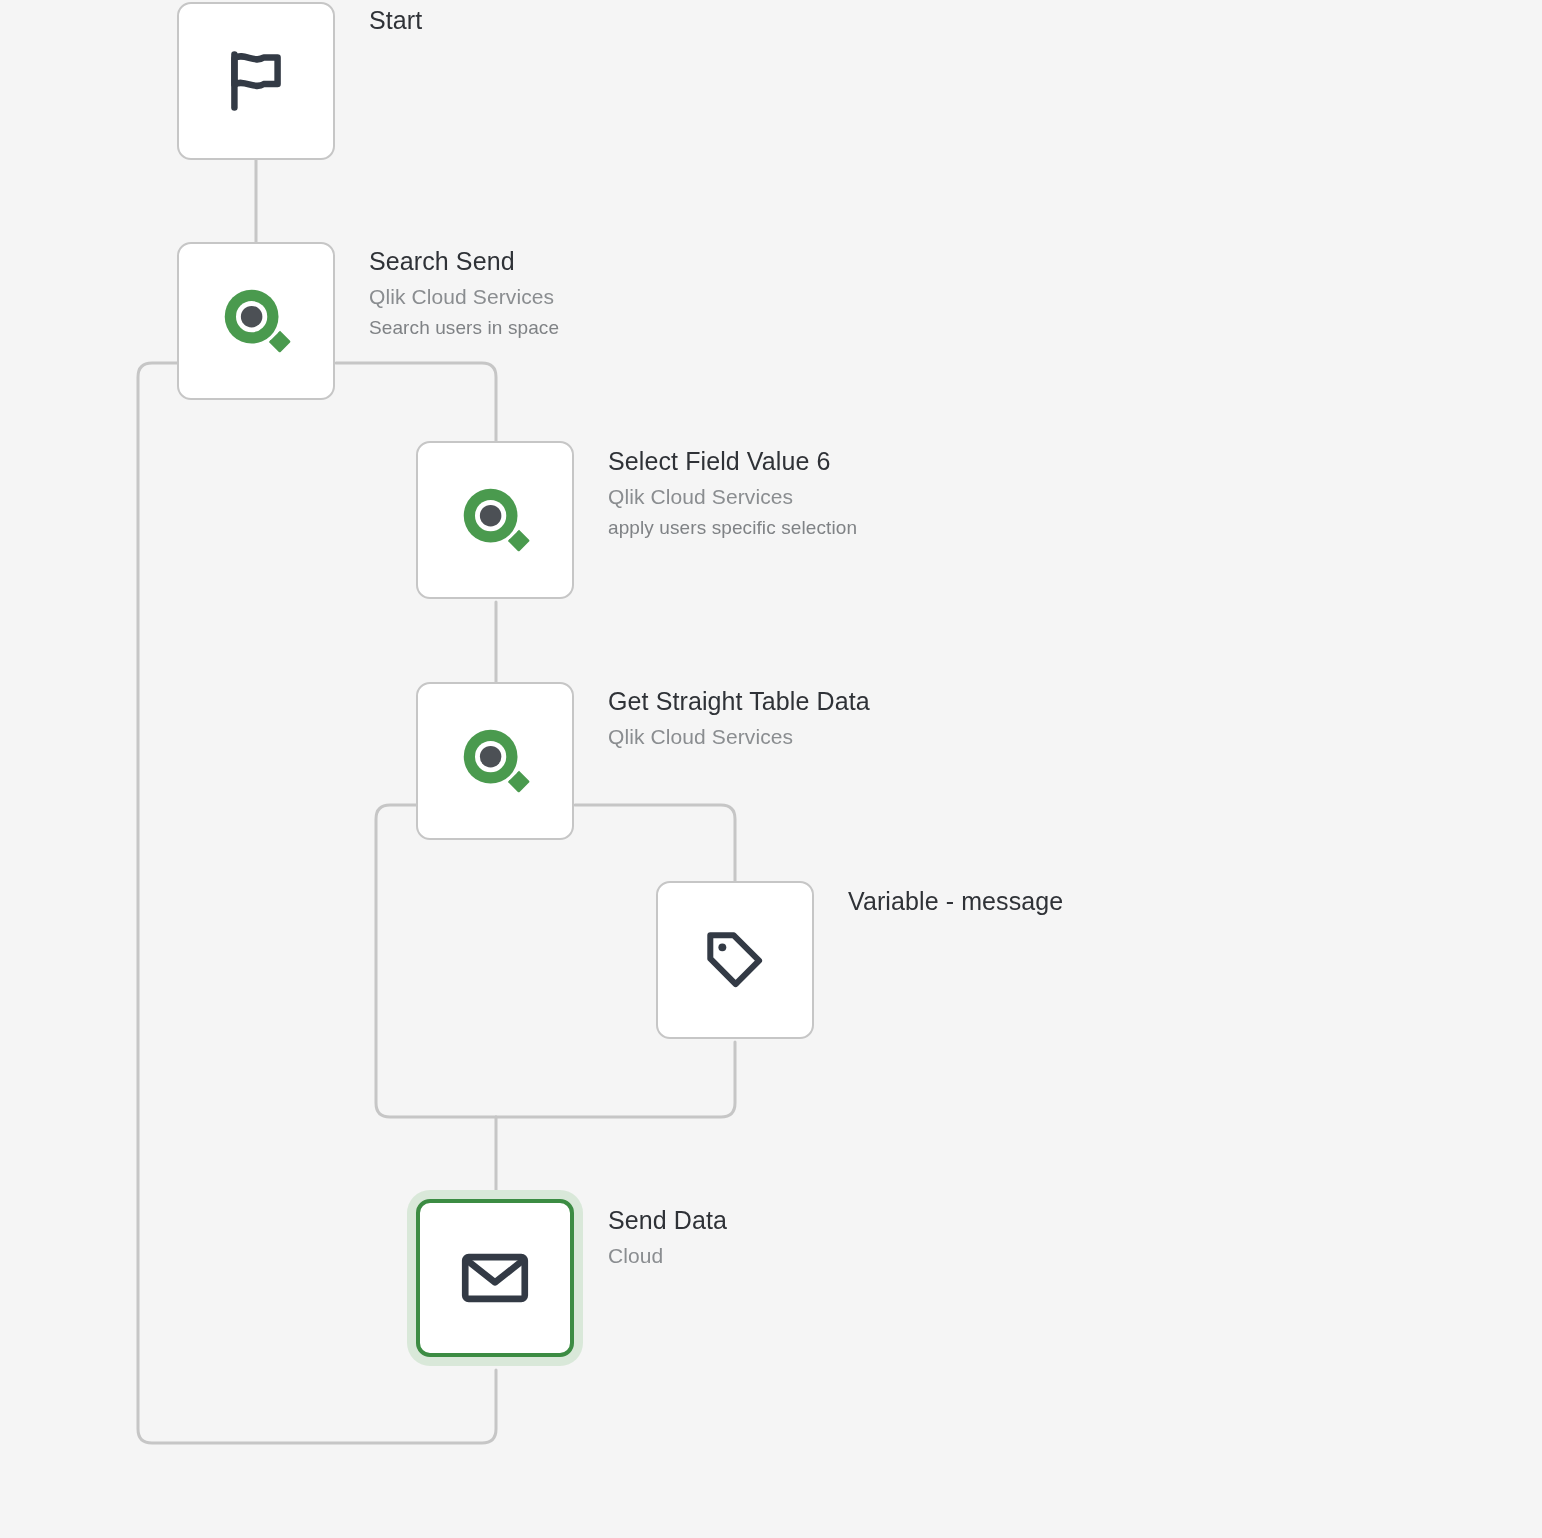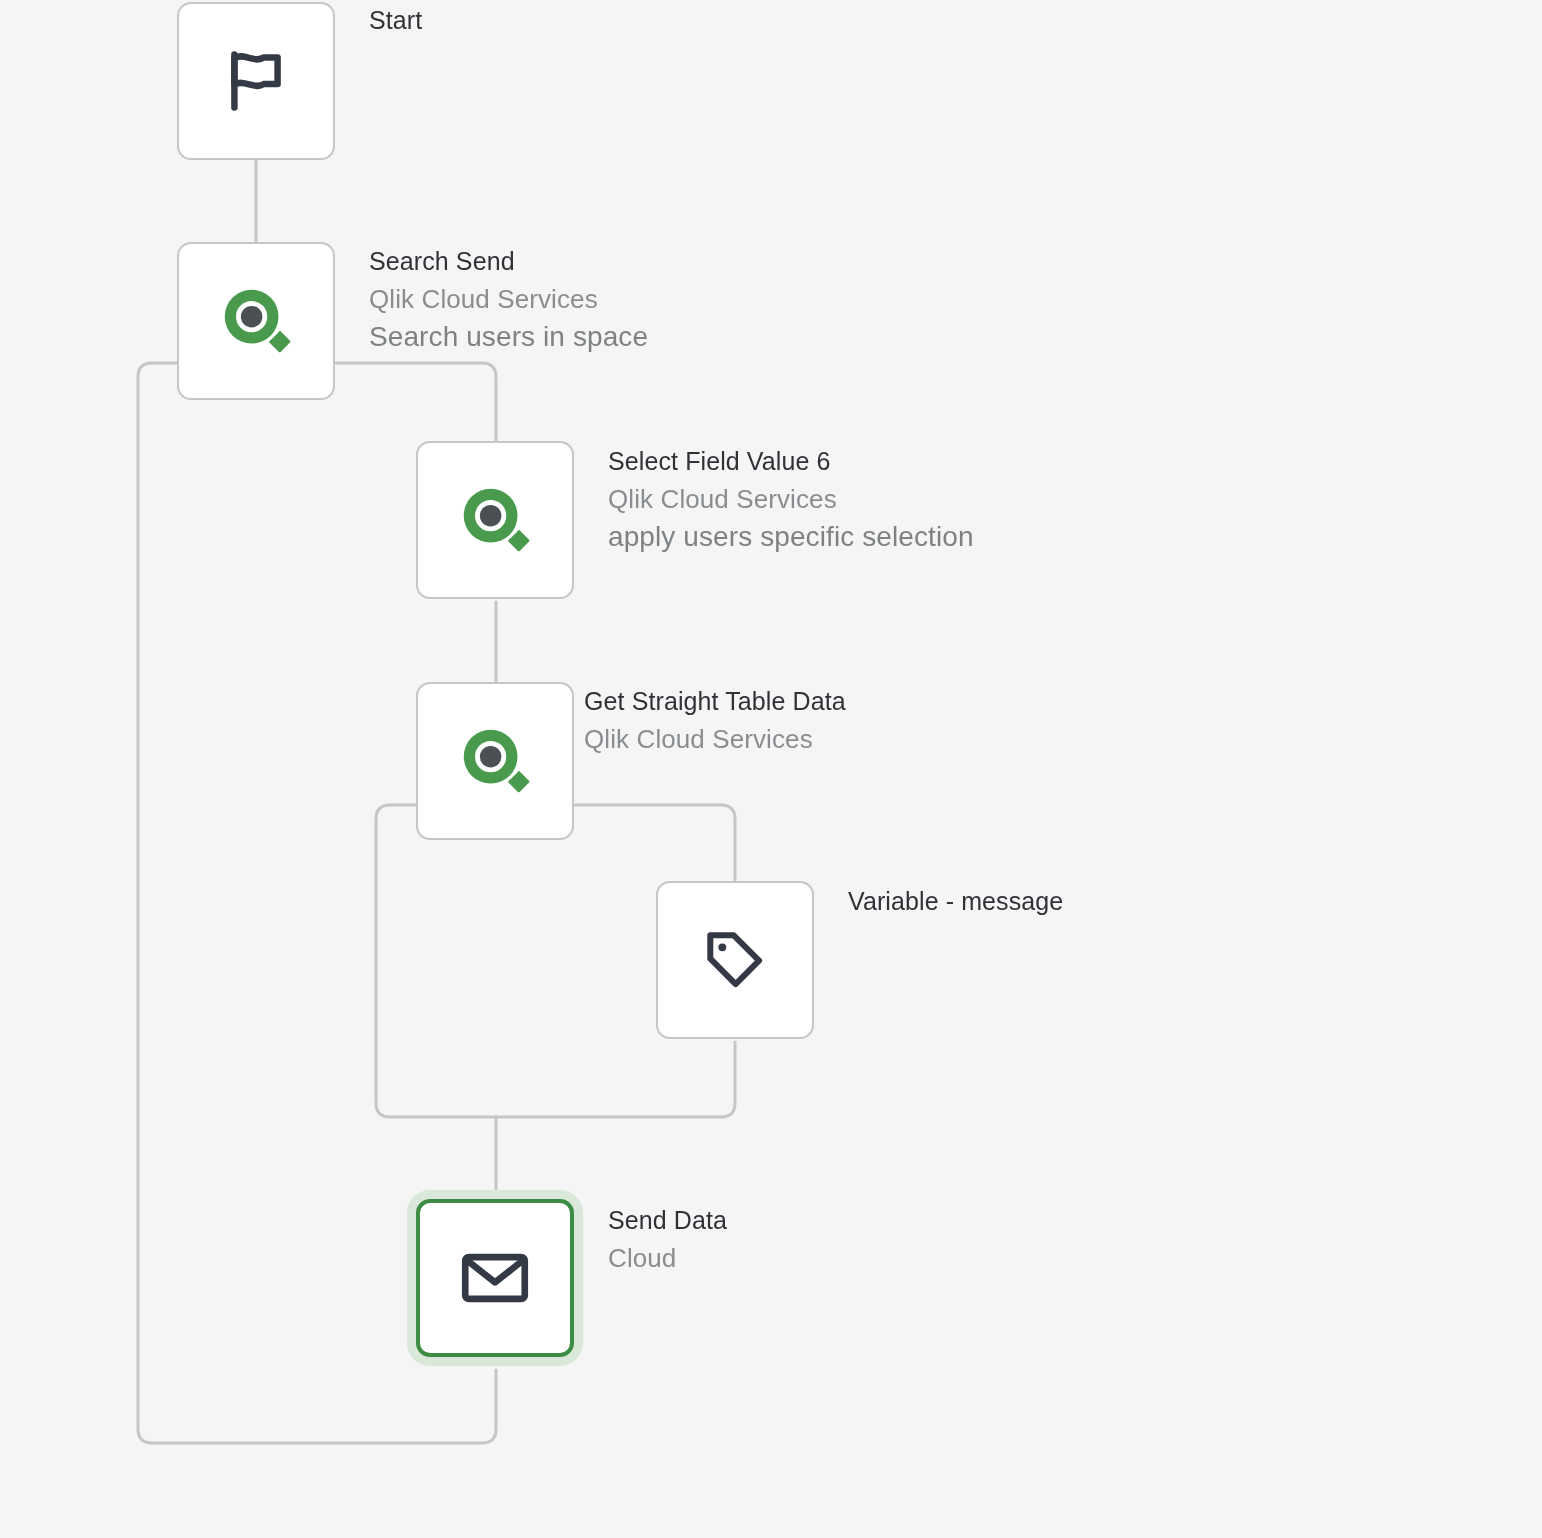--- a/index.html
+++ b/index.html
@@ -53,27 +53,27 @@
     line-height: 1.0;
     white-space: nowrap;
   }
   .label .title {
     font-size: 25px;
     color: #2f3237;
     letter-spacing: 0.1px;
     margin-bottom: 12px;
   }
   .label .subtitle {
-    font-size: 26px;
+    font-size: 21px;
     color: #8a8d90;
     letter-spacing: 0.1px;
     margin-bottom: 11px;
   }
   .label .desc {
-    font-size: 28px;
+    font-size: 19px;
     color: #7f8285;
     letter-spacing: 0.1px;
   }
 </style>
 </head>
 <body>
 
 <div id="canvas">
 
   <svg id="edges" viewBox="0 0 1542 1538" width="1542" height="1538" fill="none">
@@ -144,21 +144,21 @@
   <div class="node" style="left:416px; top:682px;">
     <span>
       <svg width="80" height="80" viewBox="0 0 64 64" fill="none">
         <path d="M50.5 40.5 L58.5 48.5 L51 56 L43 48" fill="#4a9a4e" stroke="#4a9a4e" stroke-width="2" stroke-linejoin="round"></path>
         <circle cx="28.5" cy="28.5" r="21.5" fill="#4a9a4e"></circle>
         <circle cx="28.5" cy="28.5" r="12.5" fill="#ffffff"></circle>
         <circle cx="28.5" cy="28.5" r="8.6" fill="#4c5055"></circle>
       </svg>
     </span>
   </div>
-  <div class="label" style="left:584px; top:689px;">
+  <div class="label" style="left:608px; top:689px;">
     <div class="title">Get Straight Table Data</div>
     <div class="subtitle">Qlik Cloud Services</div>
   </div>
 
   <div class="node" style="left:656px; top:881px;">
     <span>
       <svg width="76" height="76" viewBox="0 0 24 24" fill="none" stroke="#333a45" stroke-width="1.9" stroke-linecap="round" stroke-linejoin="round">
         <path d="M4.2 4.2 L11.6 4.2 L19.6 12.2 L12.2 19.6 L4.2 11.6 Z"></path>
         <circle cx="8.0" cy="8.0" r="1.25" fill="#333a45" stroke="none"></circle>
       </svg>

